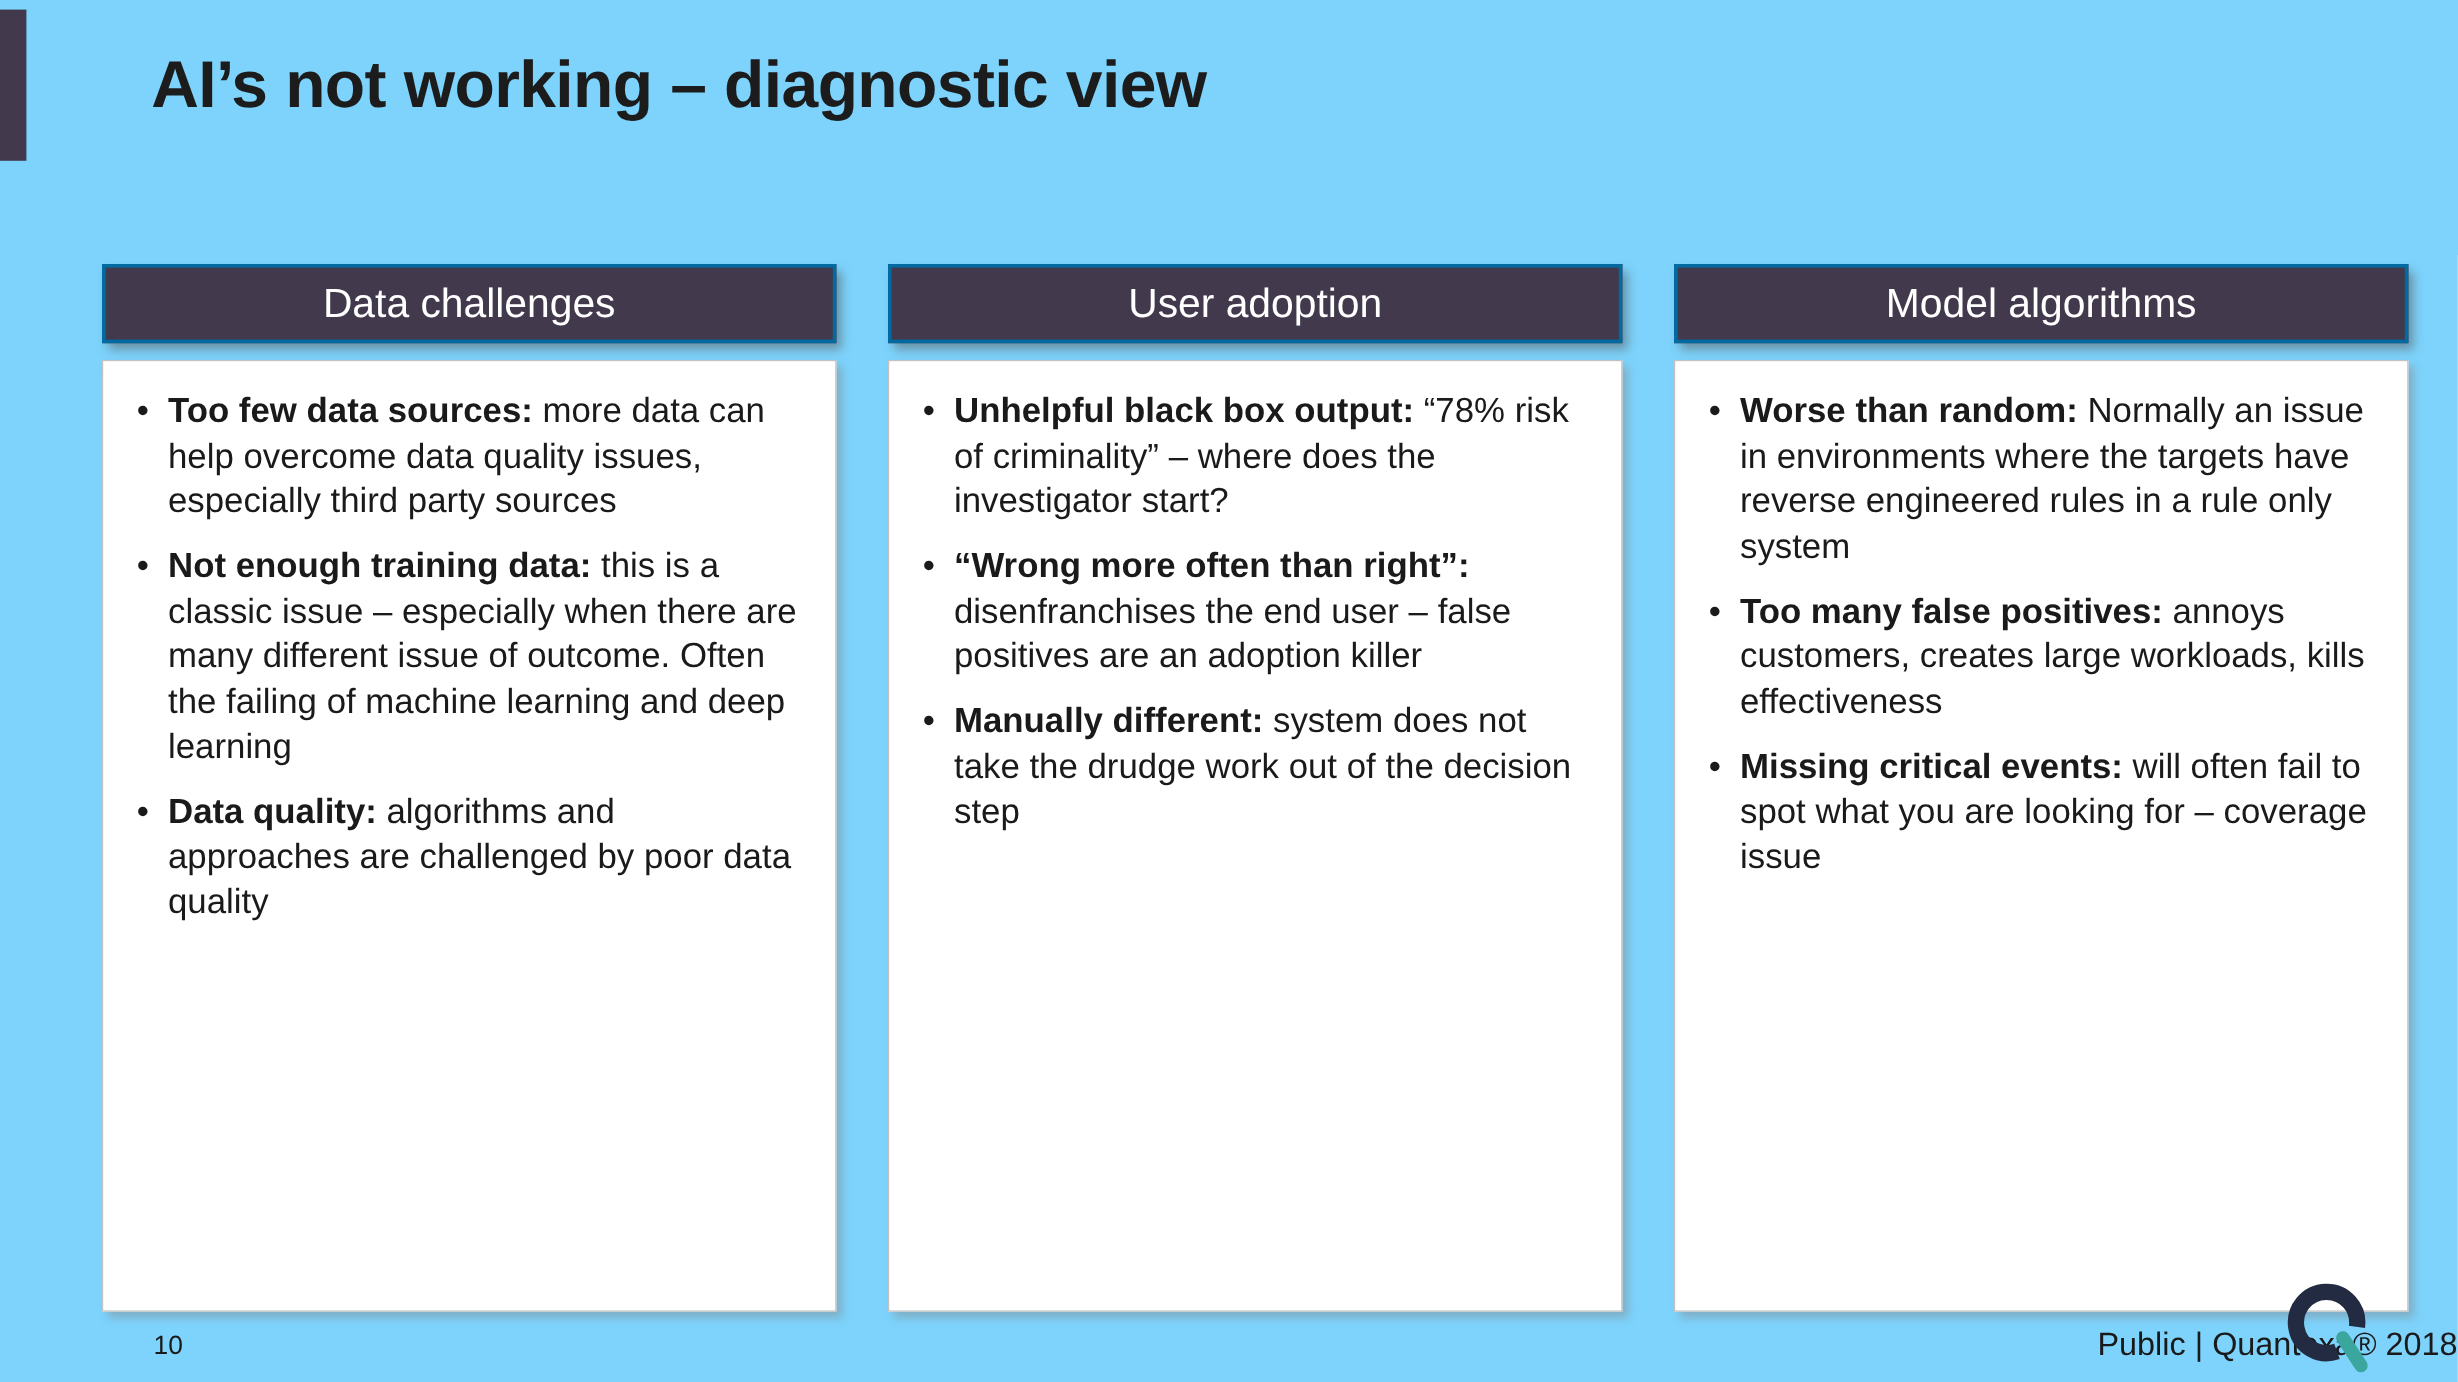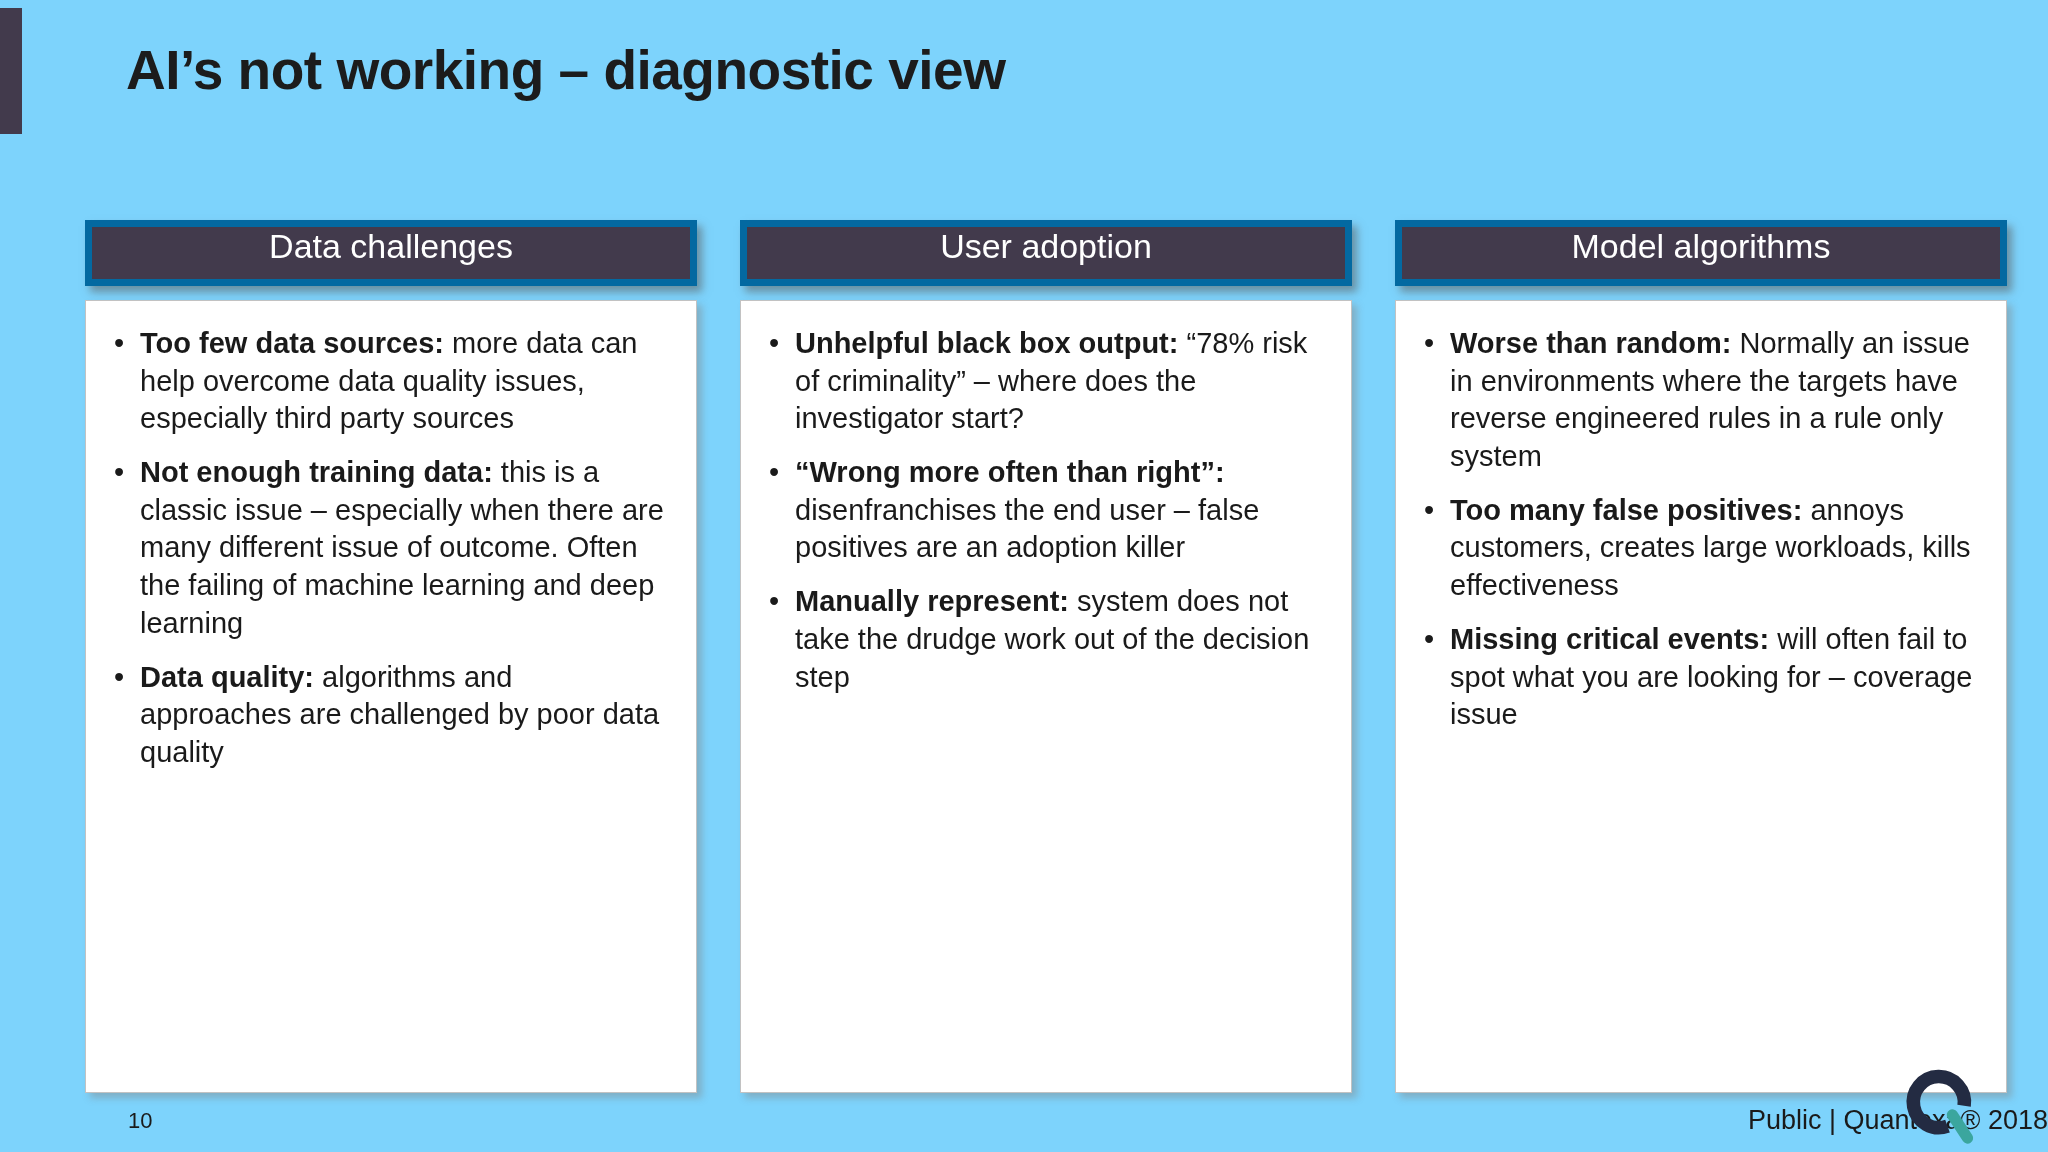--- a/index.html
+++ b/index.html
@@ -27,23 +27,23 @@
 
   .columns {
     position:absolute; left:85px; top:220px;
     width:1922px;
     display:flex; justify-content:space-between;
   }
   .column { width:612px; }
   .col-header {
     height:66px;
     background:#423A4C;
-    border:7px solid #0369a1;
+    border:3px solid #0369a1;
     box-shadow:5px 6px 8px rgba(90,90,90,0.55);
-    display:flex; justify-content:center;
+    display:flex; align-items:center; justify-content:center;
     color:#ffffff; font-size:34px;
   }
   .card {
     margin-top:14px;
     height:793px;
     background:#ffffff;
     border:1px solid #c2c2c2;
     box-shadow:5px 5px 7px rgba(130,130,130,0.45);
     padding:24px 26px 20px 22px;
   }
@@ -101,21 +101,21 @@
     </section>
 
     <section class="column">
       <header class="col-header">
         <span>User adoption</span>
       </header>
       <div class="card">
         <ul class="bullets">
           <li><span class="lead">Unhelpful black box output:</span><span> “78% risk of criminality” – where does the investigator start?</span></li>
           <li><span class="lead">“Wrong more often than right”:</span><span> disenfranchises the end user – false positives are an adoption killer</span></li>
-          <li><span class="lead">Manually represent:</span><span> system does not take the drudge work out of the decision step</span></li>
+          <li><span class="lead">Manually different:</span><span> system does not take the drudge work out of the decision step</span></li>
         </ul>
       </div>
     </section>
 
     <section class="column">
       <header class="col-header">
         <span>Model algorithms</span>
       </header>
       <div class="card">
         <ul class="bullets">

